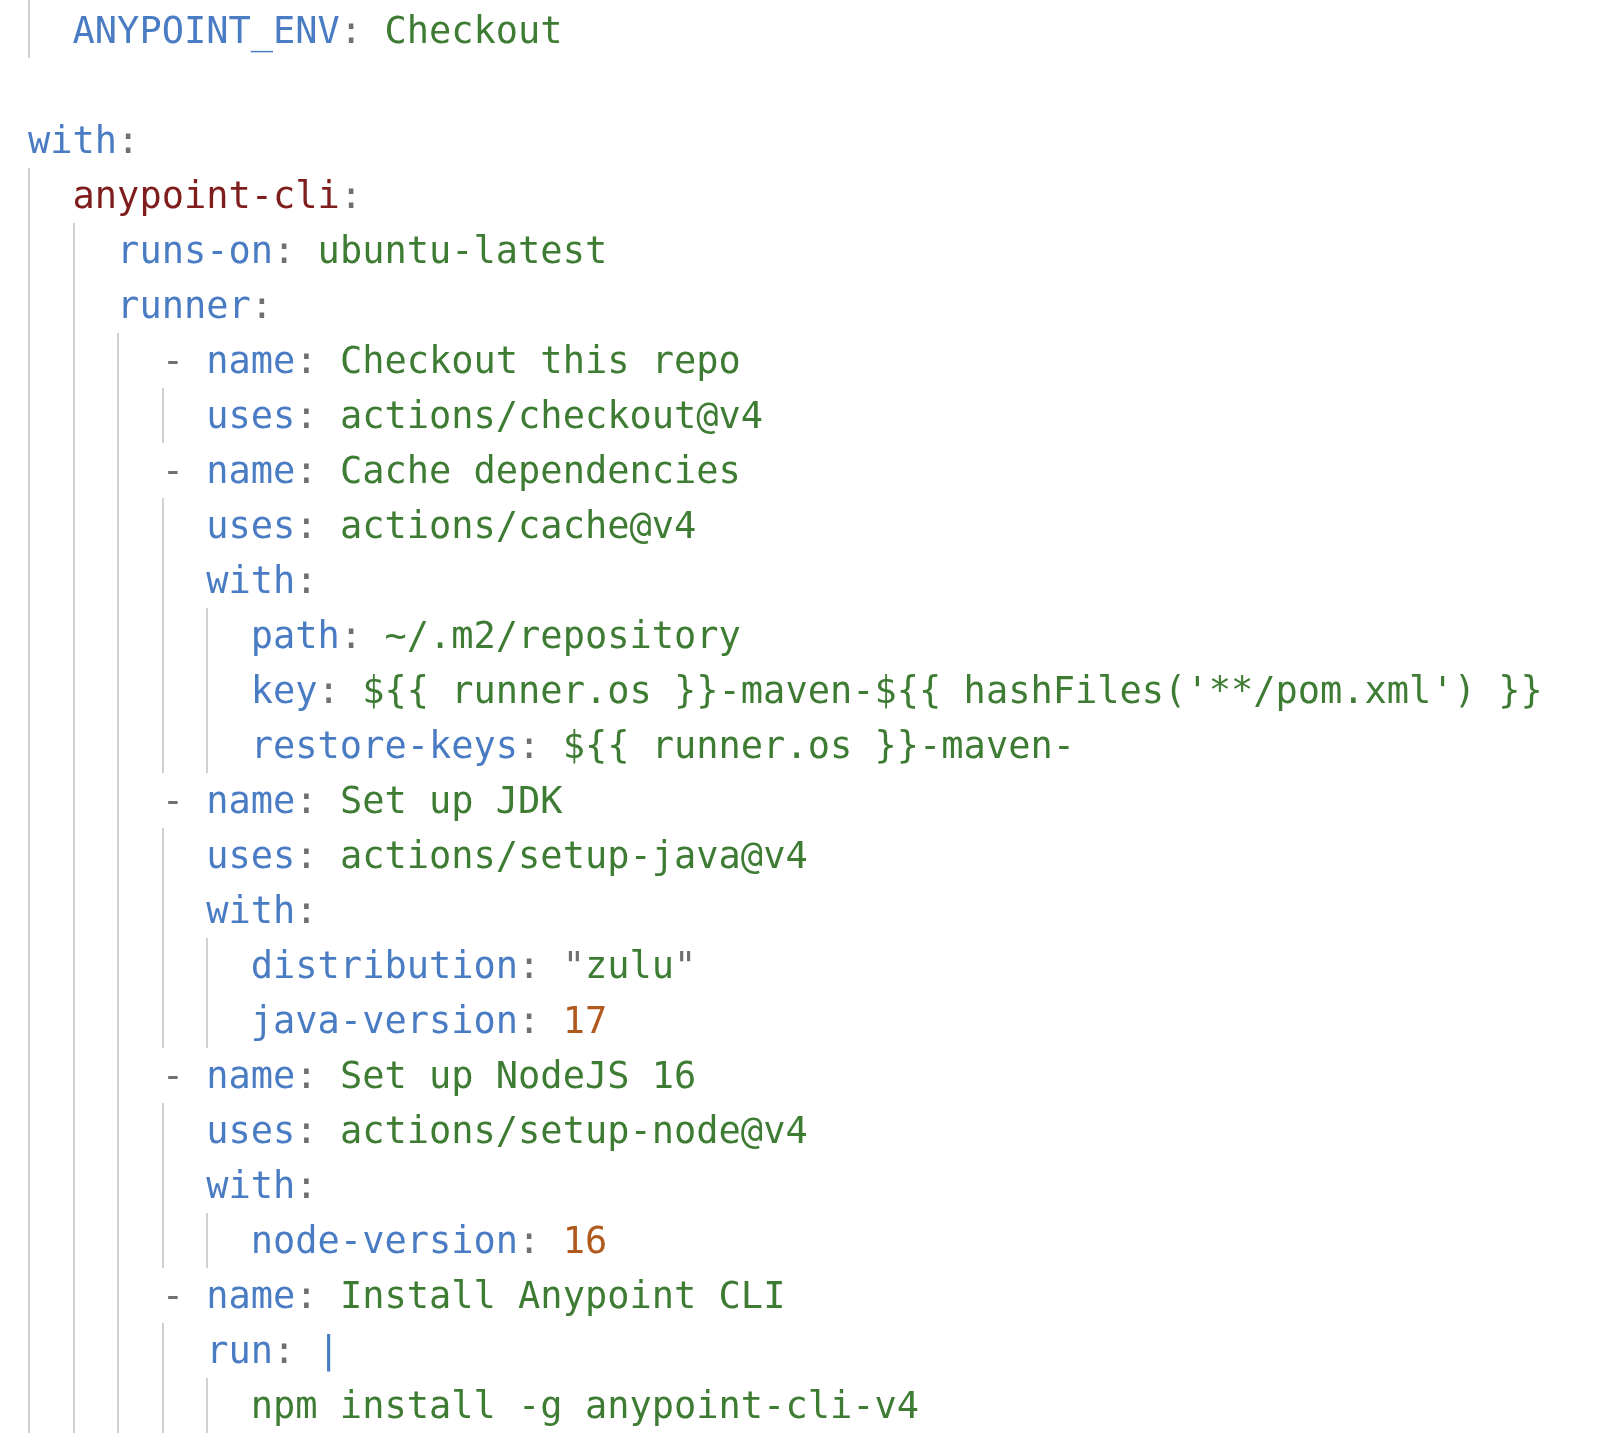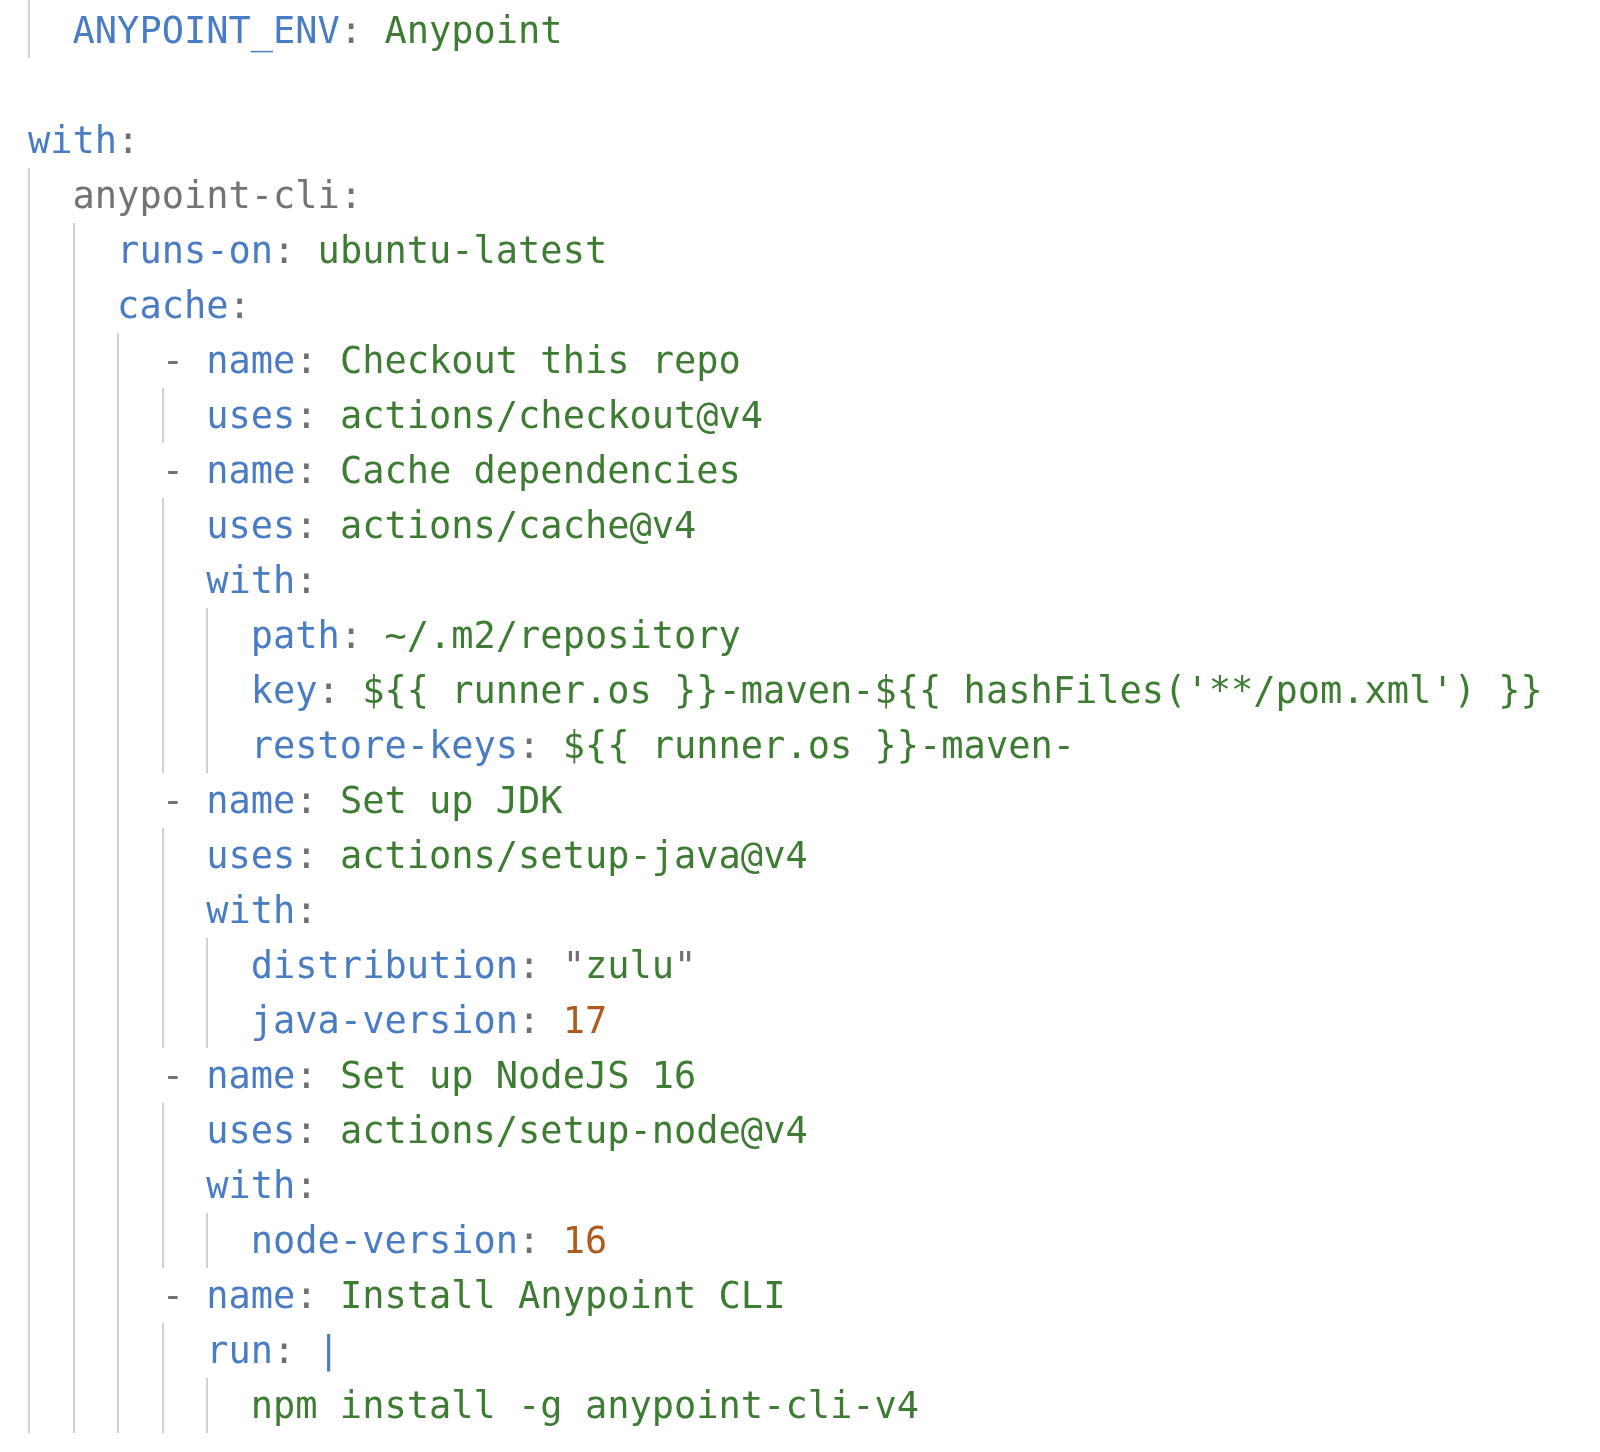--- a/index.html
+++ b/index.html
@@ -33,26 +33,26 @@
     position: absolute;
     top: 0;
     bottom: 0;
     width: 2px;
   }
 </style>
 </head>
 <body>
 
 <div id="editor">
-    <div class="line"><span class="guide" style="background: rgb(208, 208, 208); left: calc(0ch + 28px); top: -3px;"></span><span class="content">  <span style="color: rgb(74, 124, 196);">ANYPOINT_ENV</span><span style="color: rgb(112, 112, 112);">: </span><span style="color: rgb(62, 124, 52);">Anypoint</span></span></div>
+    <div class="line"><span class="guide" style="background: rgb(208, 208, 208); left: calc(0ch + 28px); top: -3px;"></span><span class="content">  <span style="color: rgb(74, 124, 196);">ANYPOINT_ENV</span><span style="color: rgb(112, 112, 112);">: </span><span style="color: rgb(62, 124, 52);">Checkout</span></span></div>
     <div class="line"><span class="content"></span></div>
     <div class="line"><span class="content"><span style="color: rgb(74, 124, 196);">with</span><span style="color: rgb(112, 112, 112);">:</span></span></div>
-    <div class="line"><span class="guide" style="background: rgb(208, 208, 208); left: calc(0ch + 28px);"></span><span class="content">  <span style="color: #737373;">anypoint-cli</span><span style="color: rgb(112, 112, 112);">:</span></span></div>
+    <div class="line"><span class="guide" style="background: rgb(208, 208, 208); left: calc(0ch + 28px);"></span><span class="content">  <span style="color: #7f1d1d;">anypoint-cli</span><span style="color: rgb(112, 112, 112);">:</span></span></div>
     <div class="line"><span class="guide" style="background: rgb(208, 208, 208); left: calc(0ch + 28px);"></span><span class="guide" style="background: rgb(208, 208, 208); left: calc(2ch + 28px);"></span><span class="content">    <span style="color: rgb(74, 124, 196);">runs-on</span><span style="color: rgb(112, 112, 112);">: </span><span style="color: rgb(62, 124, 52);">ubuntu-latest</span></span></div>
-    <div class="line"><span class="guide" style="background: rgb(208, 208, 208); left: calc(0ch + 28px);"></span><span class="guide" style="background: rgb(208, 208, 208); left: calc(2ch + 28px);"></span><span class="content">    <span style="color: rgb(74, 124, 196);">cache</span><span style="color: rgb(112, 112, 112);">:</span></span></div>
+    <div class="line"><span class="guide" style="background: rgb(208, 208, 208); left: calc(0ch + 28px);"></span><span class="guide" style="background: rgb(208, 208, 208); left: calc(2ch + 28px);"></span><span class="content">    <span style="color: rgb(74, 124, 196);">runner</span><span style="color: rgb(112, 112, 112);">:</span></span></div>
     <div class="line"><span class="guide" style="background: rgb(208, 208, 208); left: calc(0ch + 28px);"></span><span class="guide" style="background: rgb(208, 208, 208); left: calc(2ch + 28px);"></span><span class="guide" style="background: rgb(208, 208, 208); left: calc(4ch + 28px);"></span><span class="content">      <span style="color: rgb(112, 112, 112);">- </span><span style="color: rgb(74, 124, 196);">name</span><span style="color: rgb(112, 112, 112);">: </span><span style="color: rgb(62, 124, 52);">Checkout this repo</span></span></div>
     <div class="line"><span class="guide" style="background: rgb(208, 208, 208); left: calc(0ch + 28px);"></span><span class="guide" style="background: rgb(208, 208, 208); left: calc(2ch + 28px);"></span><span class="guide" style="background: rgb(208, 208, 208); left: calc(4ch + 28px);"></span><span class="guide" style="background: rgb(208, 208, 208); left: calc(6ch + 28px);"></span><span class="content">        <span style="color: rgb(74, 124, 196);">uses</span><span style="color: rgb(112, 112, 112);">: </span><span style="color: rgb(62, 124, 52);">actions/checkout@v4</span></span></div>
     <div class="line"><span class="guide" style="background: rgb(208, 208, 208); left: calc(0ch + 28px);"></span><span class="guide" style="background: rgb(208, 208, 208); left: calc(2ch + 28px);"></span><span class="guide" style="background: rgb(208, 208, 208); left: calc(4ch + 28px);"></span><span class="content">      <span style="color: rgb(112, 112, 112);">- </span><span style="color: rgb(74, 124, 196);">name</span><span style="color: rgb(112, 112, 112);">: </span><span style="color: rgb(62, 124, 52);">Cache dependencies</span></span></div>
     <div class="line"><span class="guide" style="background: rgb(208, 208, 208); left: calc(0ch + 28px);"></span><span class="guide" style="background: rgb(208, 208, 208); left: calc(2ch + 28px);"></span><span class="guide" style="background: rgb(208, 208, 208); left: calc(4ch + 28px);"></span><span class="guide" style="background: rgb(208, 208, 208); left: calc(6ch + 28px);"></span><span class="content">        <span style="color: rgb(74, 124, 196);">uses</span><span style="color: rgb(112, 112, 112);">: </span><span style="color: rgb(62, 124, 52);">actions/cache@v4</span></span></div>
     <div class="line"><span class="guide" style="background: rgb(208, 208, 208); left: calc(0ch + 28px);"></span><span class="guide" style="background: rgb(208, 208, 208); left: calc(2ch + 28px);"></span><span class="guide" style="background: rgb(208, 208, 208); left: calc(4ch + 28px);"></span><span class="guide" style="background: rgb(208, 208, 208); left: calc(6ch + 28px);"></span><span class="content">        <span style="color: rgb(74, 124, 196);">with</span><span style="color: rgb(112, 112, 112);">:</span></span></div>
     <div class="line"><span class="guide" style="background: rgb(208, 208, 208); left: calc(0ch + 28px);"></span><span class="guide" style="background: rgb(208, 208, 208); left: calc(2ch + 28px);"></span><span class="guide" style="background: rgb(208, 208, 208); left: calc(4ch + 28px);"></span><span class="guide" style="background: rgb(208, 208, 208); left: calc(6ch + 28px);"></span><span class="guide" style="background: rgb(208, 208, 208); left: calc(8ch + 28px);"></span><span class="content">          <span style="color: rgb(74, 124, 196);">path</span><span style="color: rgb(112, 112, 112);">: </span><span style="color: rgb(62, 124, 52);">~/.m2/repository</span></span></div>
     <div class="line"><span class="guide" style="background: rgb(208, 208, 208); left: calc(0ch + 28px);"></span><span class="guide" style="background: rgb(208, 208, 208); left: calc(2ch + 28px);"></span><span class="guide" style="background: rgb(208, 208, 208); left: calc(4ch + 28px);"></span><span class="guide" style="background: rgb(208, 208, 208); left: calc(6ch + 28px);"></span><span class="guide" style="background: rgb(208, 208, 208); left: calc(8ch + 28px);"></span><span class="content">          <span style="color: rgb(74, 124, 196);">key</span><span style="color: rgb(112, 112, 112);">: </span><span style="color: rgb(62, 124, 52);">${{ runner.os }}-maven-${{ hashFiles('**/pom.xml') }}</span></span></div>
     <div class="line"><span class="guide" style="background: rgb(208, 208, 208); left: calc(0ch + 28px);"></span><span class="guide" style="background: rgb(208, 208, 208); left: calc(2ch + 28px);"></span><span class="guide" style="background: rgb(208, 208, 208); left: calc(4ch + 28px);"></span><span class="guide" style="background: rgb(208, 208, 208); left: calc(6ch + 28px);"></span><span class="guide" style="background: rgb(208, 208, 208); left: calc(8ch + 28px);"></span><span class="content">          <span style="color: rgb(74, 124, 196);">restore-keys</span><span style="color: rgb(112, 112, 112);">: </span><span style="color: rgb(62, 124, 52);">${{ runner.os }}-maven-</span></span></div>
     <div class="line"><span class="guide" style="background: rgb(208, 208, 208); left: calc(0ch + 28px);"></span><span class="guide" style="background: rgb(208, 208, 208); left: calc(2ch + 28px);"></span><span class="guide" style="background: rgb(208, 208, 208); left: calc(4ch + 28px);"></span><span class="content">      <span style="color: rgb(112, 112, 112);">- </span><span style="color: rgb(74, 124, 196);">name</span><span style="color: rgb(112, 112, 112);">: </span><span style="color: rgb(62, 124, 52);">Set up JDK</span></span></div>
     <div class="line"><span class="guide" style="background: rgb(208, 208, 208); left: calc(0ch + 28px);"></span><span class="guide" style="background: rgb(208, 208, 208); left: calc(2ch + 28px);"></span><span class="guide" style="background: rgb(208, 208, 208); left: calc(4ch + 28px);"></span><span class="guide" style="background: rgb(208, 208, 208); left: calc(6ch + 28px);"></span><span class="content">        <span style="color: rgb(74, 124, 196);">uses</span><span style="color: rgb(112, 112, 112);">: </span><span style="color: rgb(62, 124, 52);">actions/setup-java@v4</span></span></div>

